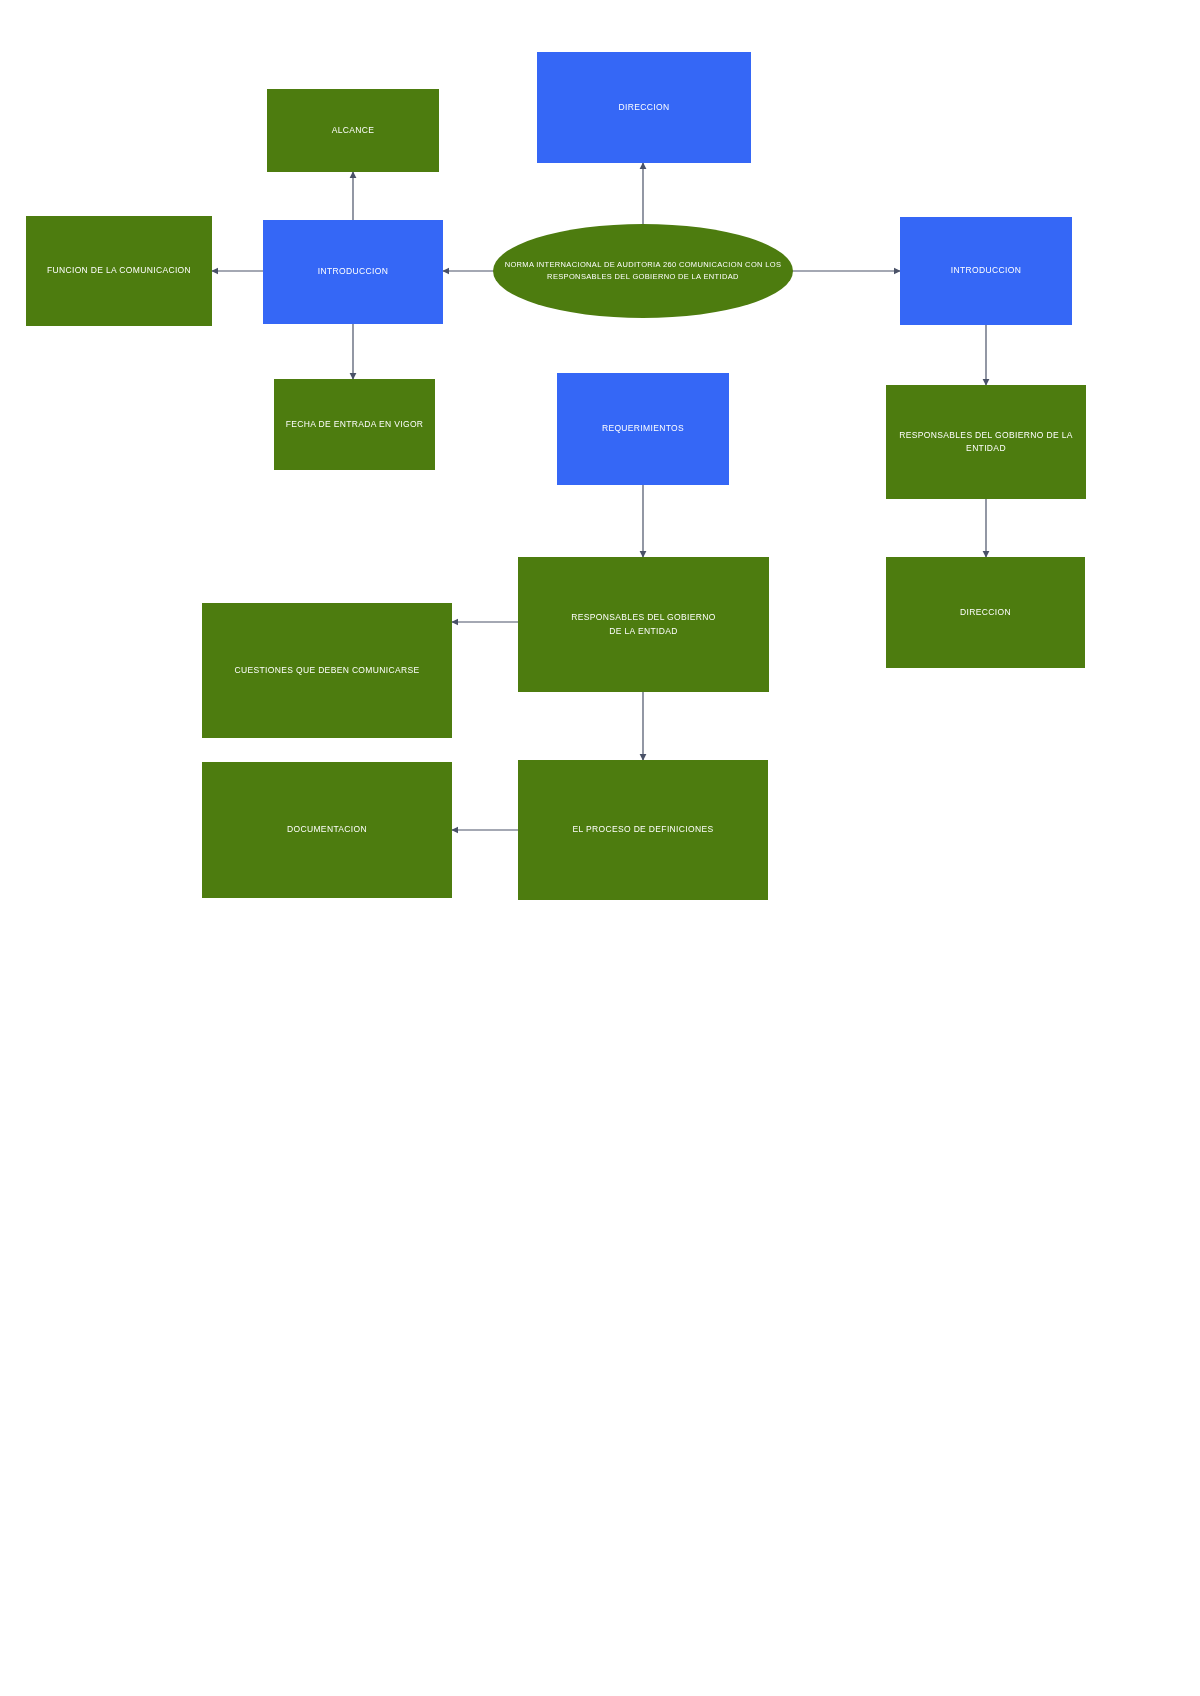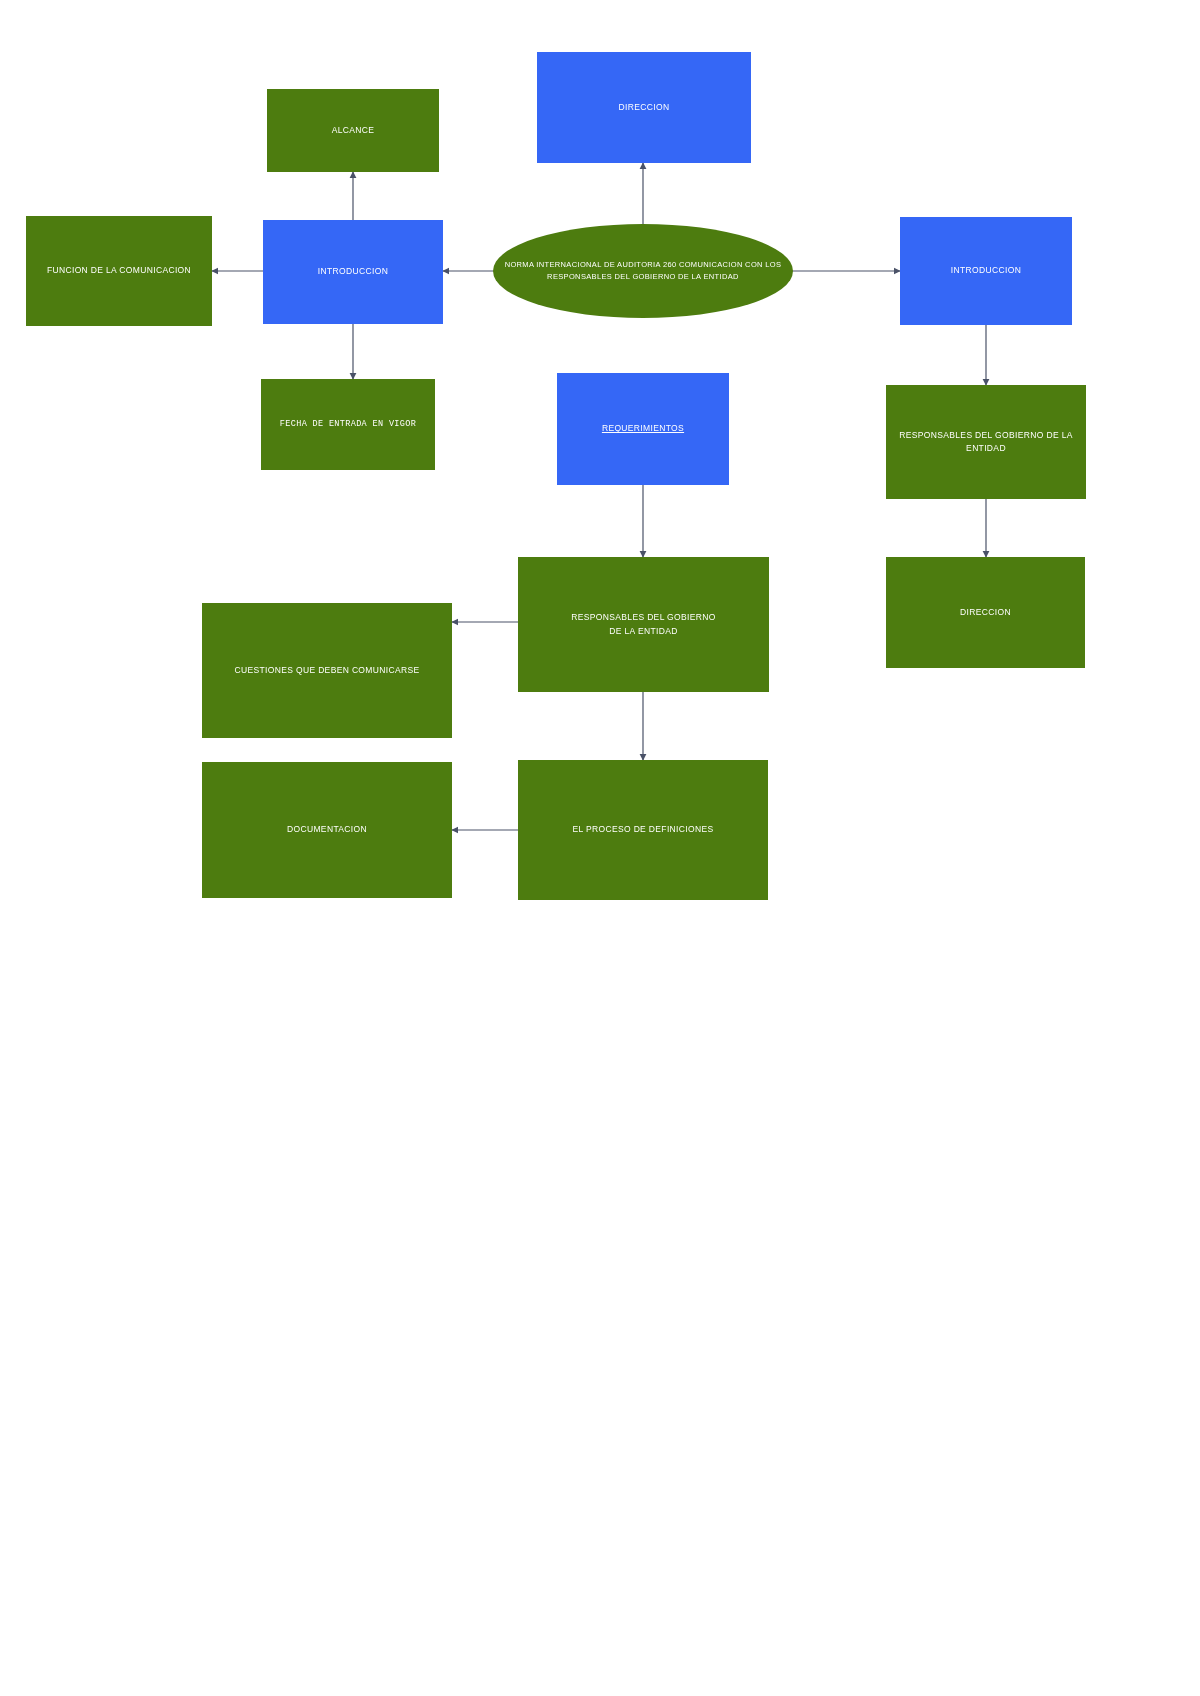--- a/index.html
+++ b/index.html
@@ -96,25 +96,25 @@
   </div>
 
   <div class="node node-blue" style="left:263px; top:220px; width:180px; height:104px;">
     <span class="label">INTRODUCCION</span>
   </div>
 
   <div class="node node-blue" style="left:900px; top:217px; width:172px; height:108px;">
     <span class="label">INTRODUCCION</span>
   </div>
 
-  <div class="node node-red" style="left:261px; top:379px; width:174px; height:91px;font-family:Liberation Mono, monospace;">
+  <div class="node node-red" style="left:274px; top:379px; width:161px; height:91px;">
     <span class="label">FECHA DE ENTRADA EN VIGOR</span>
   </div>
 
-  <div class="node node-blue" style="left:557px; top:373px; width:172px; height:112px;text-decoration:underline;">
+  <div class="node node-blue" style="left:557px; top:373px; width:172px; height:112px;">
     <span class="label">REQUERIMIENTOS</span>
   </div>
 
   <div class="node node-red" style="left:886px; top:385px; width:200px; height:114px;">
     <span class="label">RESPONSABLES DEL GOBIERNO DE LA ENTIDAD</span>
   </div>
 
   <div class="node node-red" style="left:202px; top:555px; width:250px; height:135px;margin-top:48px;">
     <span class="label">CUESTIONES QUE DEBEN COMUNICARSE</span>
   </div>

